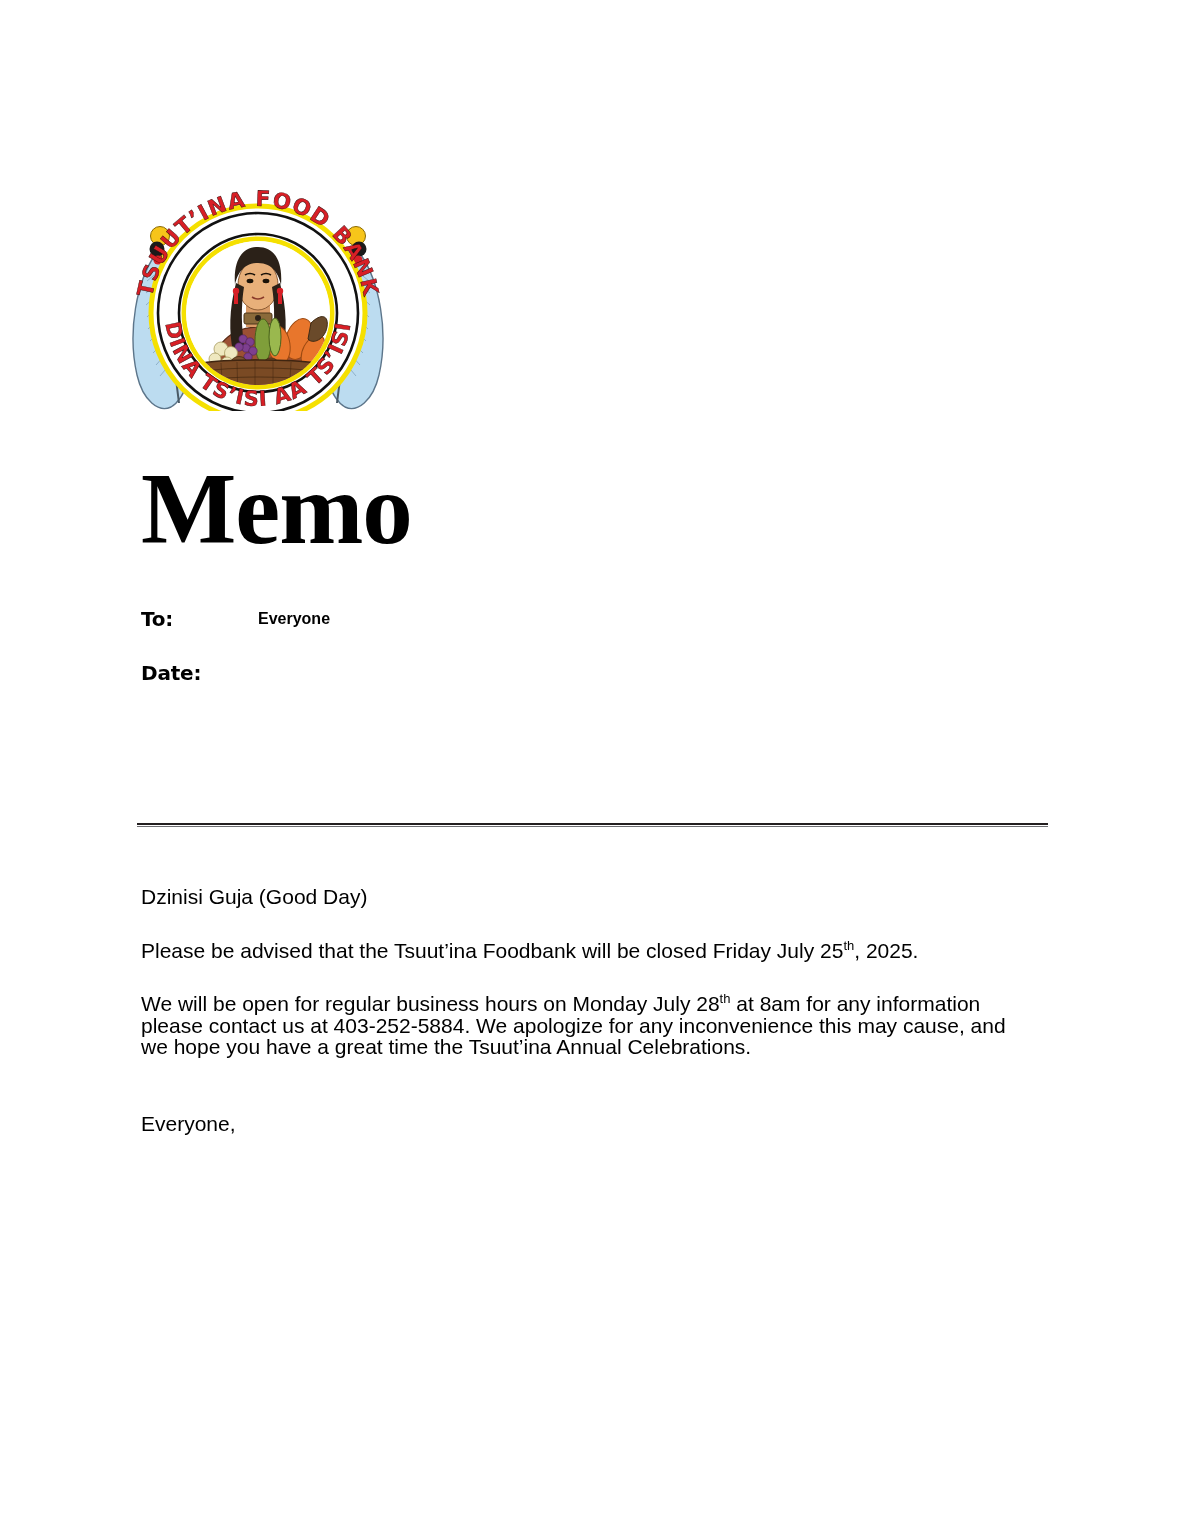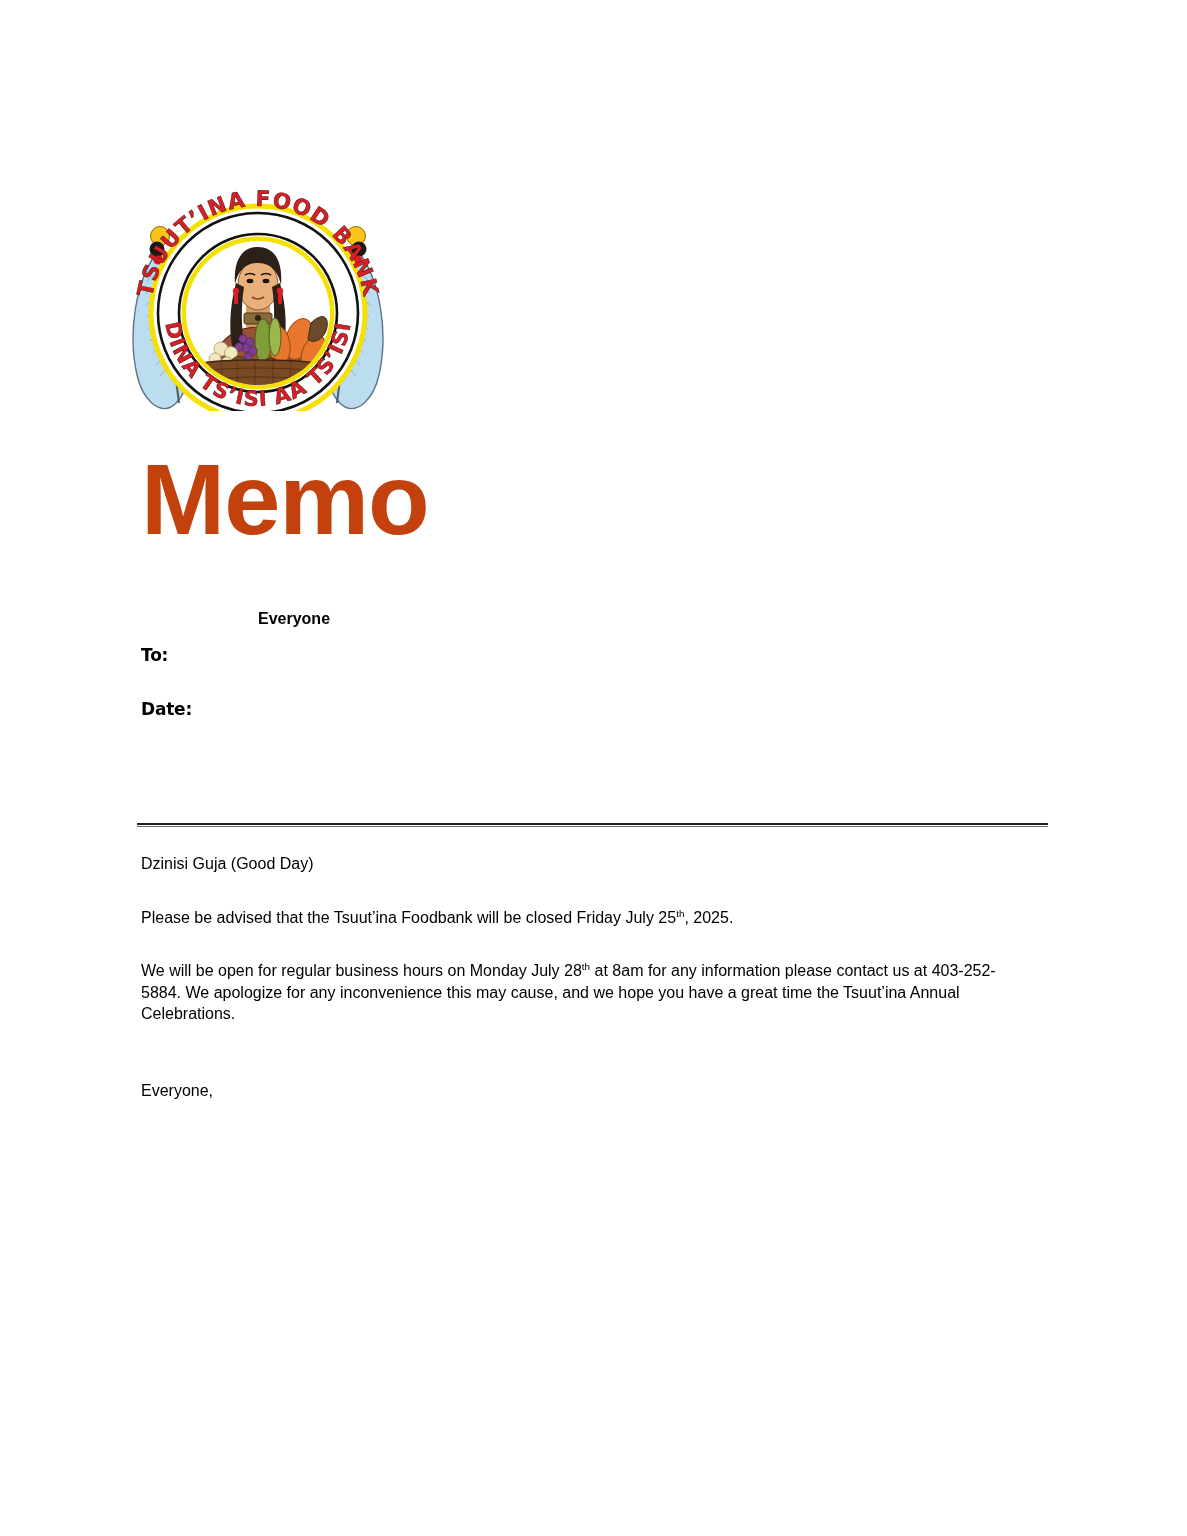--- a/index.html
+++ b/index.html
@@ -30,27 +30,27 @@
     top: 163px;
     width: 310px;
     height: 248px;
   }
   .logo-svg { display: block; width: 310px; height: 248px; }
 
   
   .memo-title {
     position: absolute;
     left: 141px;
-    top: 449px;
-    font-family: Liberation Sans, sans-serif;
+    top: 459px;
+    font-family: Liberation Serif, serif;
     font-weight: 700;
     font-size: 101px;
     line-height: 1.0;
     letter-spacing: -1px;
-    color: #c2410c;
+    color: #000000;
     white-space: nowrap;
   }
 
   
   .fields {
     position: absolute;
     left: 141px;
     top: 608px;
     width: 910px;
   }
@@ -59,24 +59,23 @@
     align-items: flex-start;
     height: 54px;
     font-size: 20.5px;
     line-height: 22px;
   }
   .field-label {
     width: 117px;
     flex: 0 0 117px;
     font-family: "DejaVu Sans", sans-serif;
     font-weight: 700;
-    font-size: 17px;
+    font-size: 20px;
     letter-spacing: -0.2px;
     white-space: nowrap;
-    margin-top: 36px;
   }
   .field-value {
     flex: 1 1 auto;
     font-family: "Liberation Sans", sans-serif;
     font-weight: 700;
     font-size: 16px;
     white-space: nowrap;
   }
   .field-value sup {
     font-size: 0.62em;
@@ -100,23 +99,23 @@
     top: 1px;
     width: 100%;
     height: 1px;
     background: #6e6e72;
   }
 
   
   .body-copy {
     position: absolute;
     left: 141px;
-    top: 853px;
+    top: 886px;
     width: 890px;
-    font-size: 16px;
+    font-size: 21px;
     line-height: 21.5px;
     font-family: "Liberation Sans", sans-serif;
   }
   .body-copy p {
     margin: 0;
   }
   .body-copy sup {
     font-size: 0.62em;
     vertical-align: super;
     line-height: 0;

